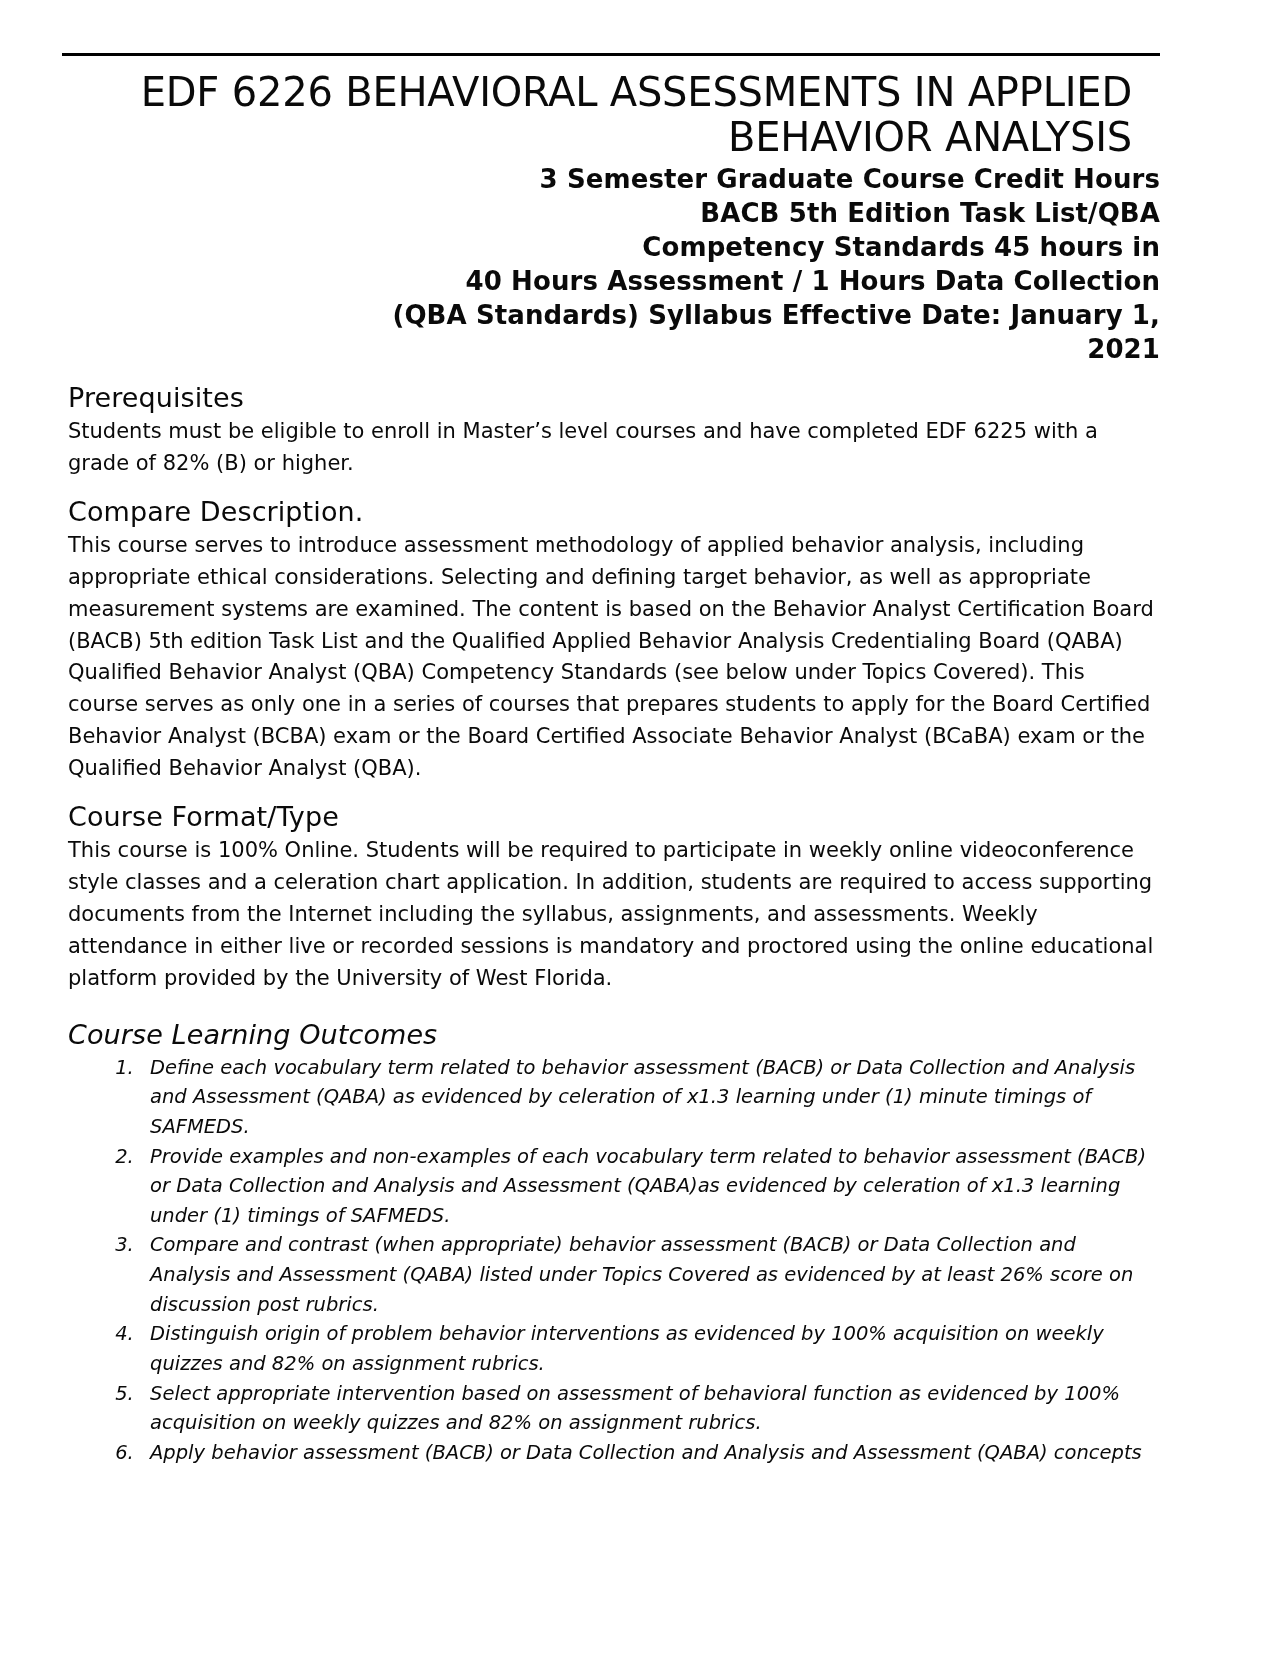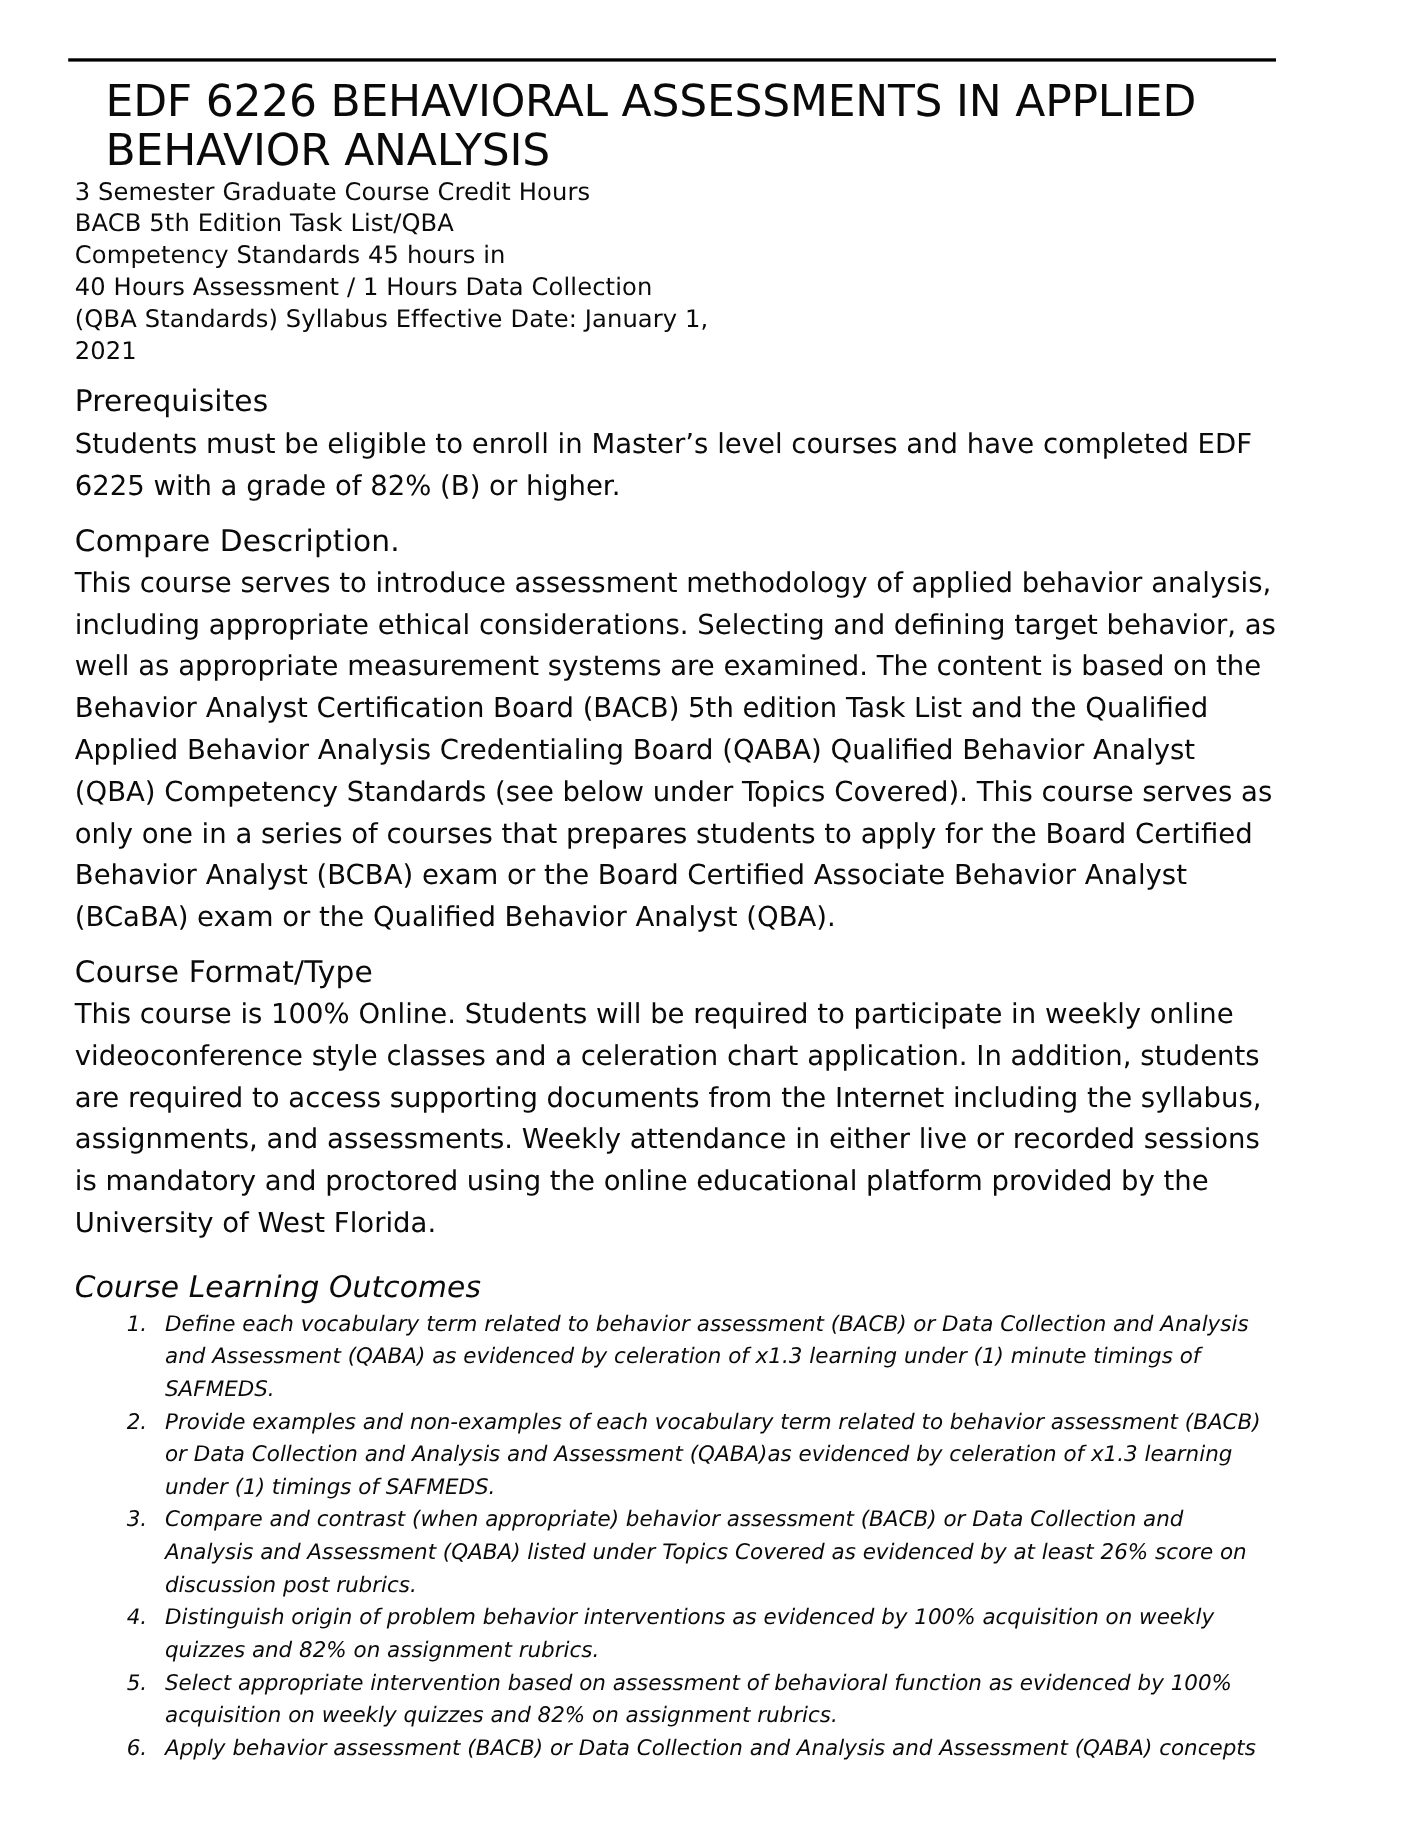--- a/index.html
+++ b/index.html
@@ -31,54 +31,54 @@
   }
   .content {
     position: absolute;
     left: 68px;
     top: 70px;
     width: 1092px;
   }
 
   
   .title-block {
-    text-align: left;
+    text-align: right;
   }
   .doc-title {
     font-size: 40px;
     line-height: 1.12;
     font-weight: normal;
     letter-spacing: -0.2px;
     margin: 0 0 2px 0;
     padding: 0 28px;
   }
   .subtitle-line {
-    font-size: 22px;
+    font-size: 26px;
     line-height: 1.31;
-    font-weight: normal;
+    font-weight: bold;
     letter-spacing: 0.1px;
   }
 
   
   .section {
     margin-top: 16px;
   }
   .section.tight {
     margin-top: 24px;
     font-style: italic;
   }
   h2.section-heading {
     font-size: 27px;
     font-weight: normal;
     line-height: 1.15;
     margin: 0 0 3px 0;
     letter-spacing: 0.1px;
   }
   p.body-text {
-    font-size: 25px;
+    font-size: 21px;
     line-height: 1.52;
     margin: 0;
     text-align: left;
     letter-spacing: 0.0px;
   }
 
   
   ol.outcomes {
     margin: 0 0 0 0;
     padding-left: 72px;

